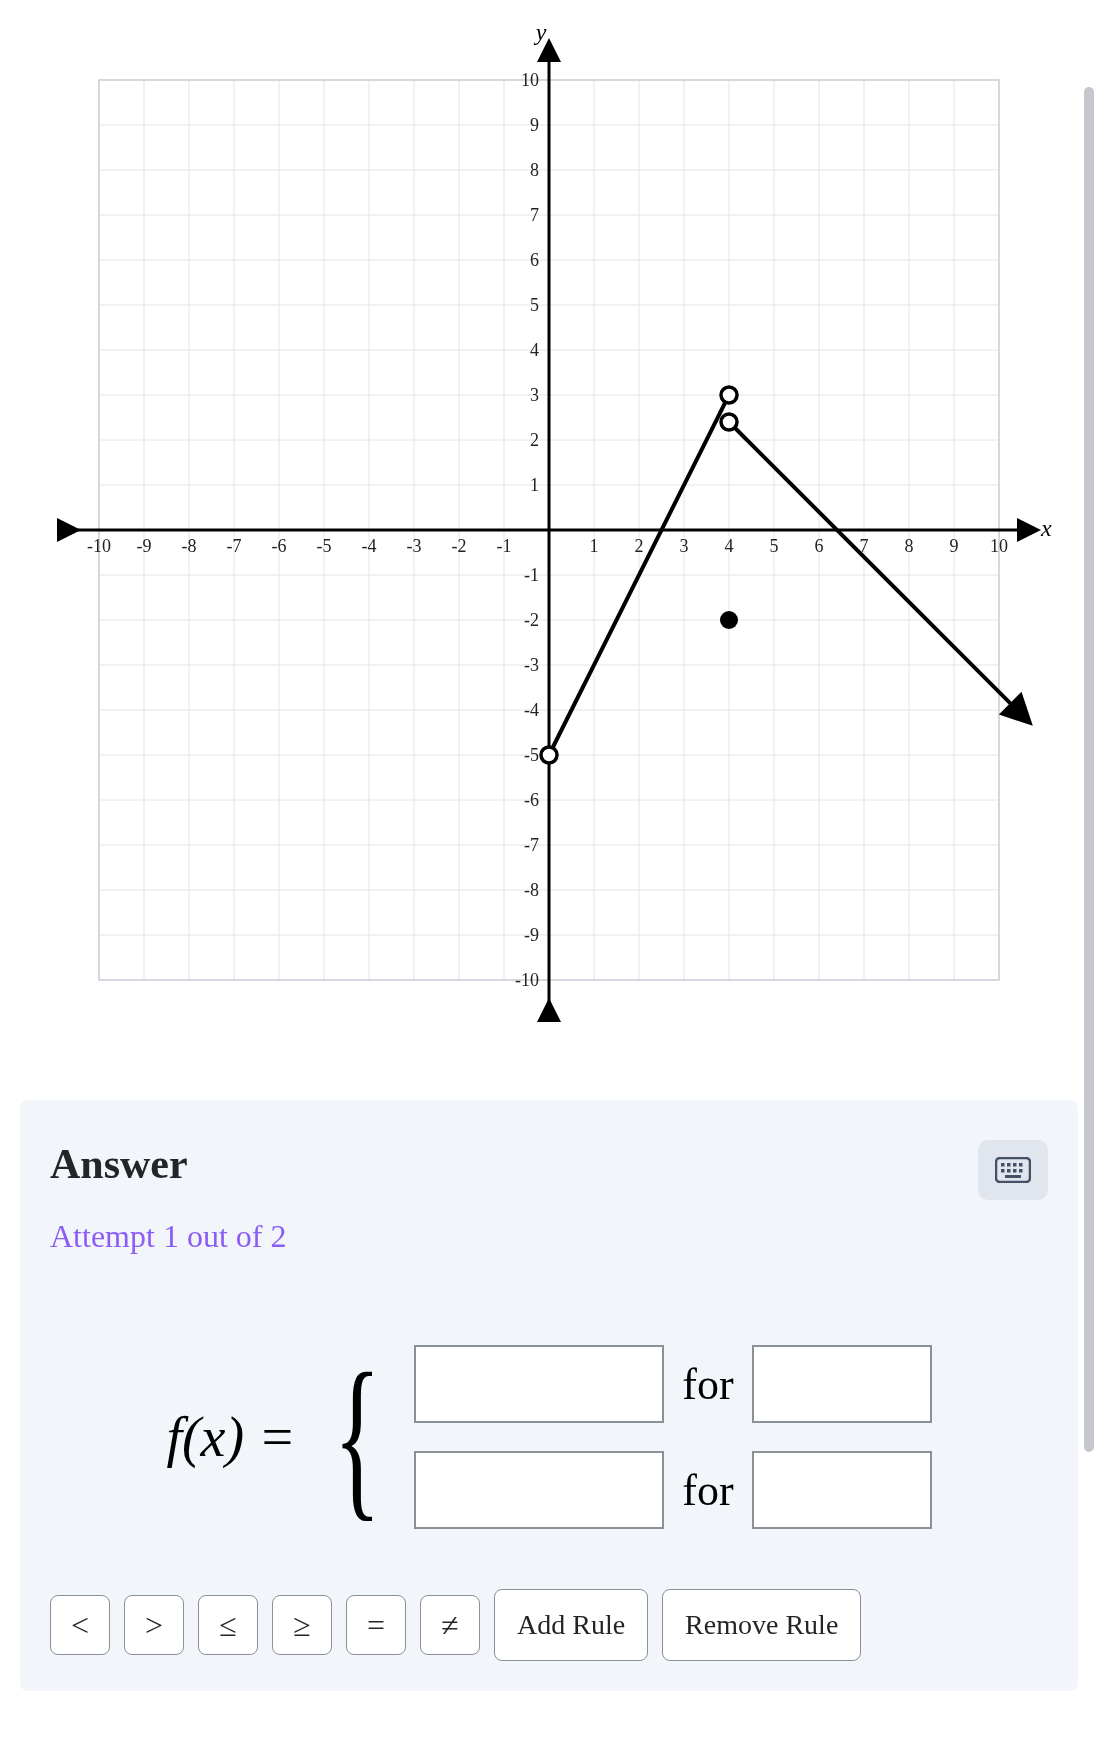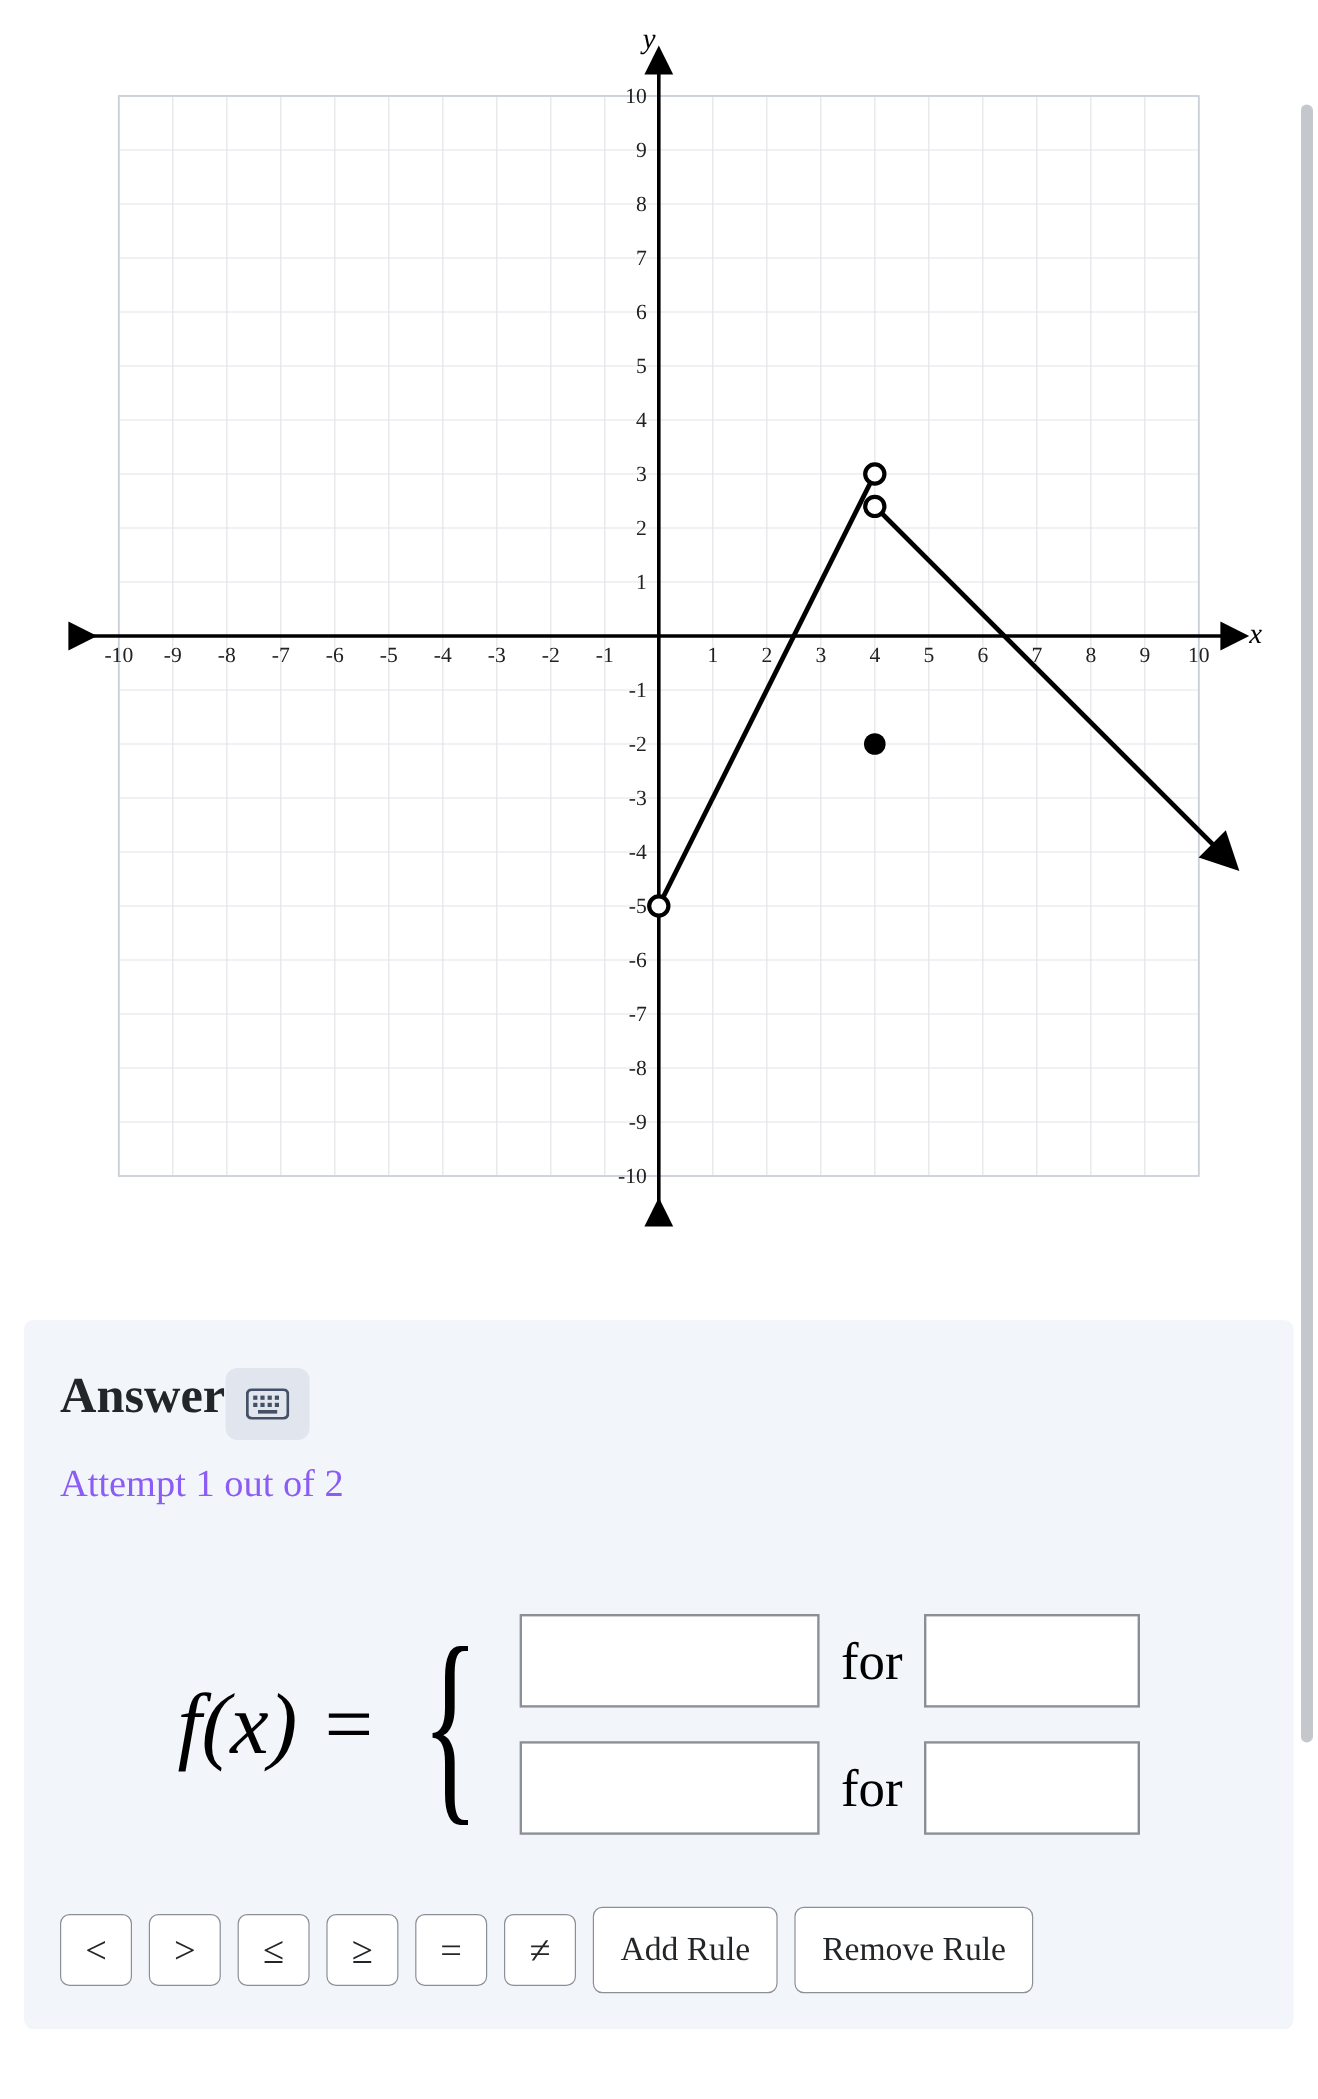--- a/index.html
+++ b/index.html
@@ -21,20 +21,21 @@
     padding: 20px 0 40px 0;
   }
   .answer-panel {
     background: #f2f5fa;
     border-radius: 8px;
     padding: 40px 30px 30px 30px;
     margin-top: 20px;
   }
   .answer-header {
     display: flex;
+    justify-content: space-between;
     align-items: flex-start;
   }
   .answer-title {
     font-weight: bold;
     font-size: 42px;
     color: #232629;
   }
   .kbd-btn {
     width: 70px;
     height: 60px;
@@ -52,21 +53,21 @@
   }
   .fx-row {
     display: flex;
     align-items: center;
     justify-content: center;
     margin-top: 90px;
     gap: 8px;
   }
   .fx-label {
     font-family: 'Times New Roman', serif;
-    font-size: 72px;
+    font-size: 56px;
     font-style: italic;
   }
   .brace {
     font-size: 180px;
     line-height: 0.7;
     font-family: 'Times New Roman', serif;
     margin: 0 6px 0 10px;
     transform: scaleX(0.55);
   }
   .cases {

